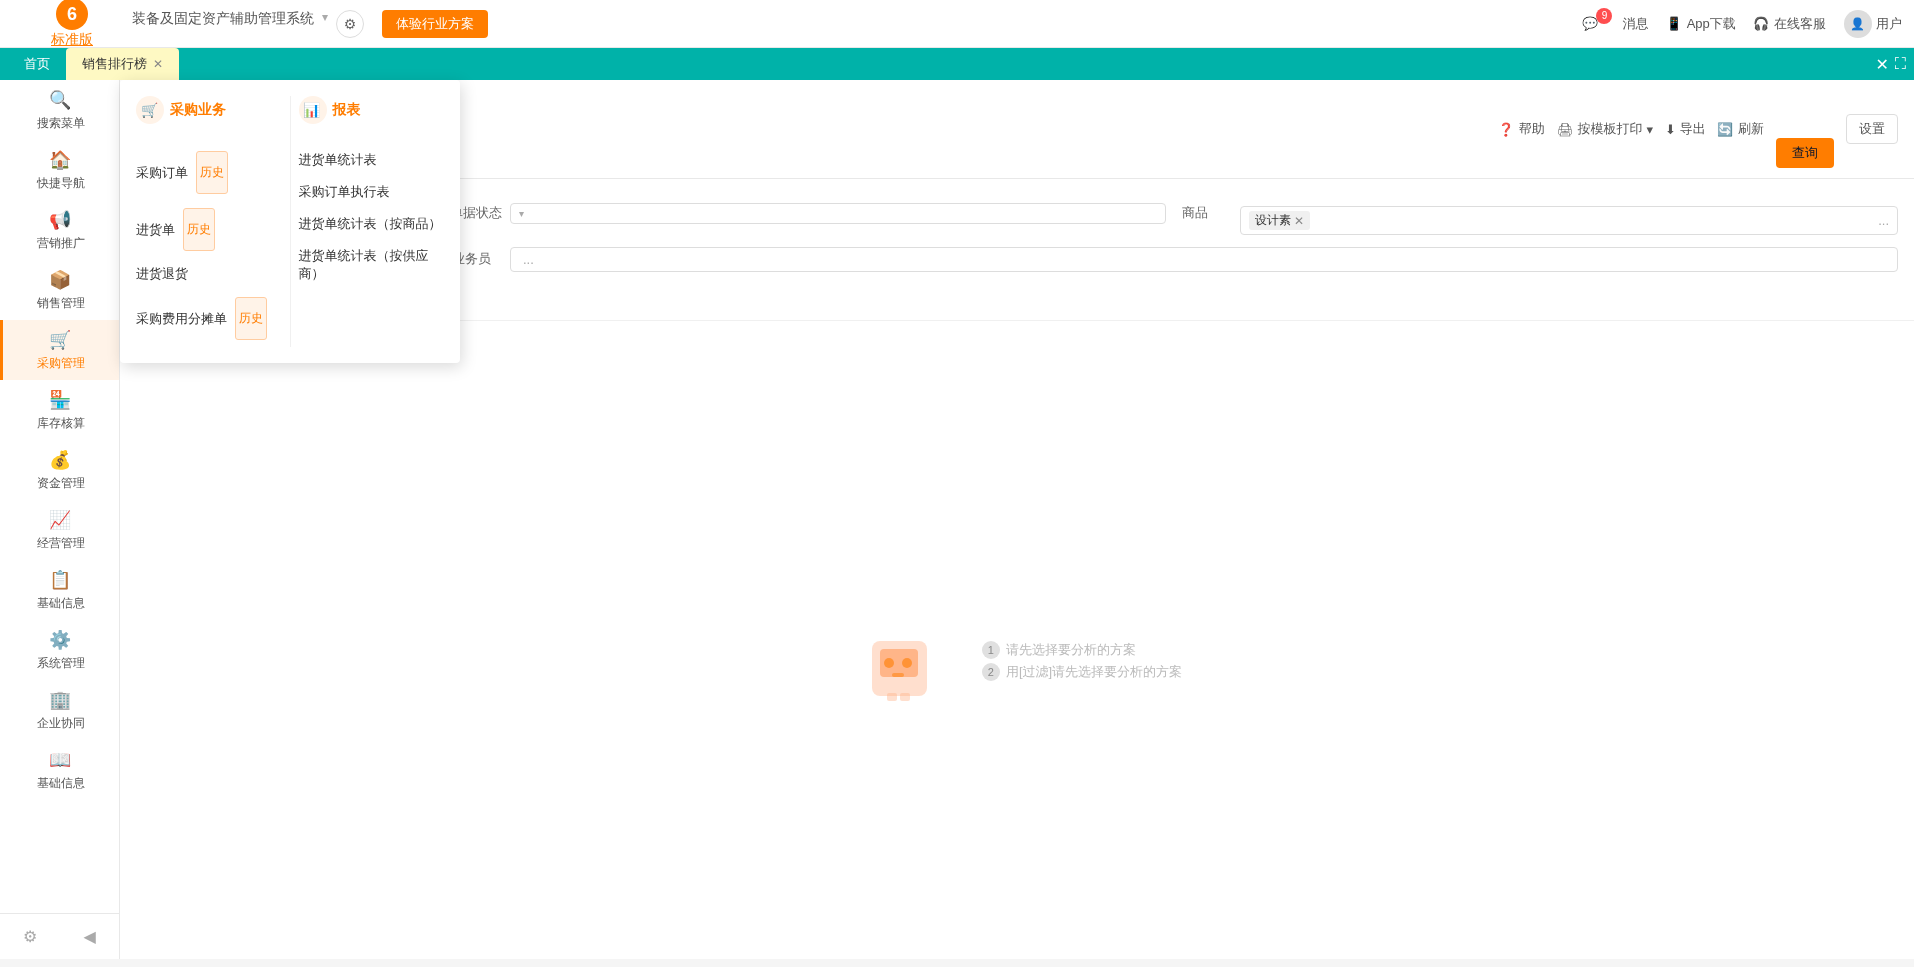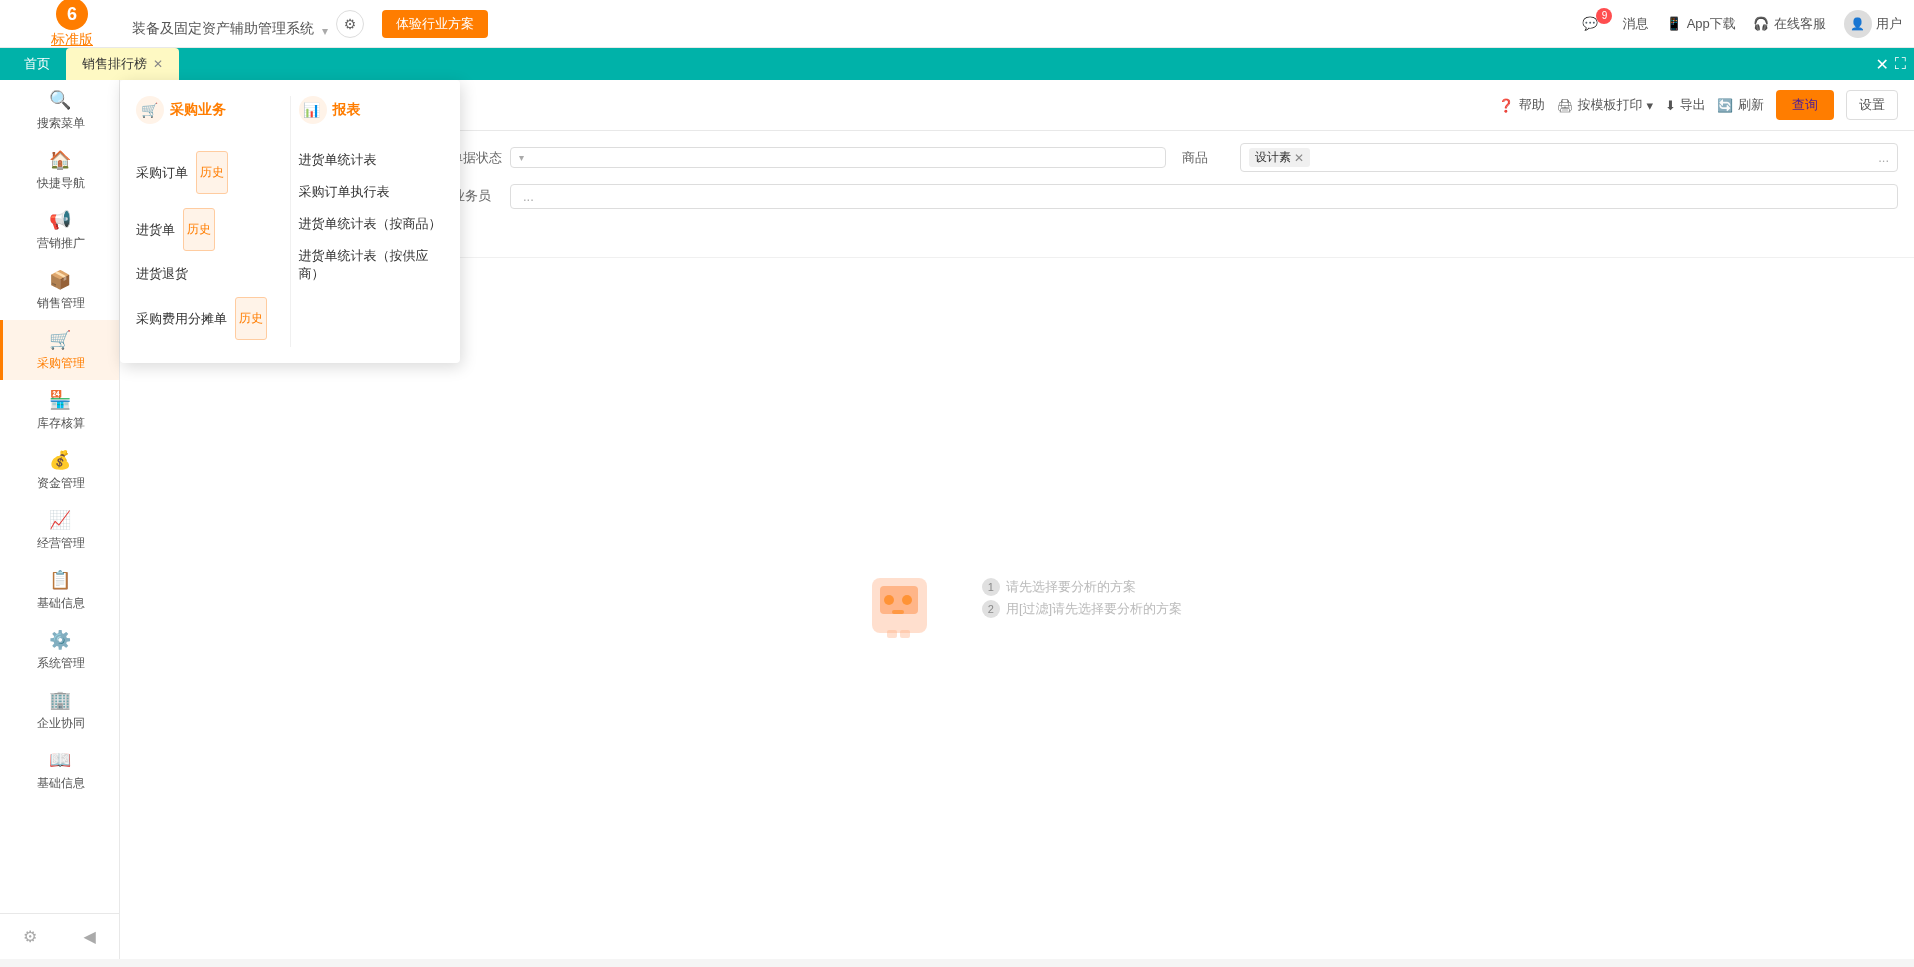--- a/index.html
+++ b/index.html
@@ -29,21 +29,21 @@
       border-radius: 50%;
       display: flex; align-items: center; justify-content: center;
       color: #fff; font-size: 18px; font-weight: bold;
     }
     .logo-tag {
       font-size: 14px; color: #ff7d00; margin-top: 1px; text-decoration: underline;
     }
     .system-title {
       flex: 1;
       display: flex;
-      align-items: flex-end;
+      align-items: flex-start;
       gap: 8px;
       color: #333;
       font-size: 14px;
     }
     .system-title span { font-size: 14px; color: #555; }
     .system-title .arrow { color: #aaa; font-size: 12px; }
     .gear-btn {
       width: 28px; height: 28px;
       border-radius: 50%;
       border: 1px solid #ddd;
@@ -229,22 +229,22 @@
       gap: 12px;
       padding: 10px 16px;
       background: #fff;
       border-bottom: 1px solid #e8e8e8;
     }
     .toolbar-btn {
       display: flex; align-items: center; gap: 4px;
       color: #555; font-size: 13px; cursor: pointer;
     }
     .toolbar-btn.primary {
-      background: #ff7d00; color: #4c1d95;
-      border: none; border-radius: 4px; padding: 6px 16px;
+      background: #ff7d00; color: #0f172a;
+      border: none; border-radius: 4px; padding: 6px 16px; margin-top: 48px;
     }
     .toolbar-btn.secondary {
       background: #fff; color: #555;
       border: 1px solid #ddd; border-radius: 4px; padding: 5px 12px;
     }
 
     
     .filter-area {
       background: #fff;
       padding: 12px 16px;
@@ -518,21 +518,21 @@
             </div>
           </div>
           <div class="filter-item" style="flex:1;">
             <span class="filter-label">单据状态</span>
             <div class="filter-input" style="flex:1;">
               <span class="select-arrow">▾</span>
             </div>
           </div>
           <div class="filter-item" style="flex:1;">
             <span class="filter-label">商品</span>
-            <div class="filter-input" style="flex:1; display:flex; gap:8px; align-items:center;">
+            <div class="filter-input" style="flex:1; display:flex; gap:8px; align-items:center;margin-top:15px;">
               <span class="filter-tag">
                 <span>设计素</span>
                 <span class="close">✕</span>
               </span>
               <span class="filter-dots">...</span>
             </div>
           </div>
         </div>
         <div class="filter-row">
           <div class="filter-item">

